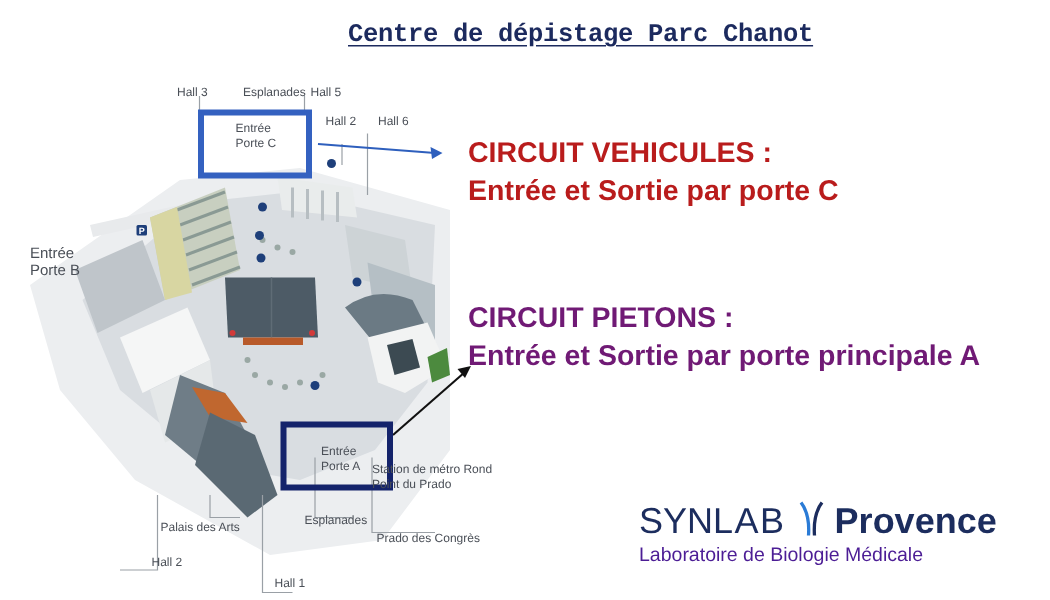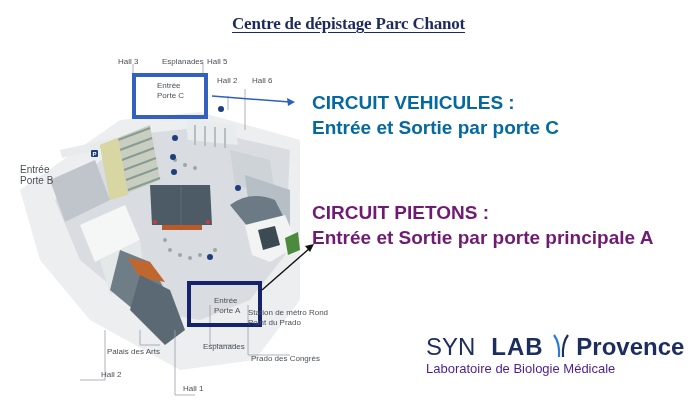--- a/index.html
+++ b/index.html
@@ -3,21 +3,21 @@
   <meta charset="utf-8">
   <style>
     html, body { margin: 0; padding: 0; }
     body {
       width: 700px; height: 400px; position: relative; overflow: hidden;
       background: #ffffff;
       font-family: "DejaVu Sans", "Liberation Sans", sans-serif;
     }
     .title {
       position: absolute; left: 232px; top: 14px;
-      font-family: Liberation Serif, serif;
+      font-family: Liberation Mono, monospace;
       font-size: 17px; font-weight: bold; color: #1c2a5e;
       text-decoration: underline; text-underline-offset: 3px;
       letter-spacing: -0.2px;
     }
     
     .map { position: absolute; left: 0; top: 50px; width: 330px; height: 350px; }
     .map svg { position: absolute; left: 0; top: 0; }
     .lbl {
       position: absolute; font-family: "Liberation Sans", sans-serif;
       font-size: 8px; color: #4a4f57; white-space: nowrap; line-height: 10px;
@@ -28,28 +28,28 @@
     }
     .entry-box.a { border-color: #14236b; }
     .entry-text {
       position: absolute; font-family: "Liberation Sans", sans-serif;
       font-size: 8px; color: #4a4f57; line-height: 10px;
     }
     .circuit {
       position: absolute; font-family: "Liberation Sans", sans-serif;
       font-weight: bold; line-height: 25px; white-space: nowrap;
     }
-    .circuit.veh { left: 312px; top: 90px; font-size: 19px; color: #0369a1; }
+    .circuit.veh { left: 312px; top: 90px; font-size: 19px; color: #b91c1c; }
     .circuit.pie { left: 312px; top: 200px; font-size: 19px; color: #701a75; }
     .logo {
       position: absolute; left: 426px; top: 333px;
     }
     .logo .brand { font-family: "Liberation Sans", sans-serif; font-size: 24px; color: #1c2d5e; white-space: nowrap; line-height: 26px; }
     .logo .brand b { font-weight: normal; }
-    .logo .brand .lab { font-weight: bold; letter-spacing: 1px; padding-left: 16px; }
+    .logo .brand .lab { font-weight: normal; letter-spacing: 1px; }
     .logo .brand .prov { font-weight: bold; margin-left: 4px; }
     .logo .swoosh { display: inline-block; width: 22px; height: 26px; vertical-align: -4px; }
     .logo .sub { font-family: "Liberation Sans", sans-serif; font-size: 13px; color: #4c1d95; margin-top: 1px; white-space: nowrap; }
   </style>
 </head>
 <body>
 
 <div class="title">Centre de dépistage Parc Chanot</div>
 
 <div class="map">

